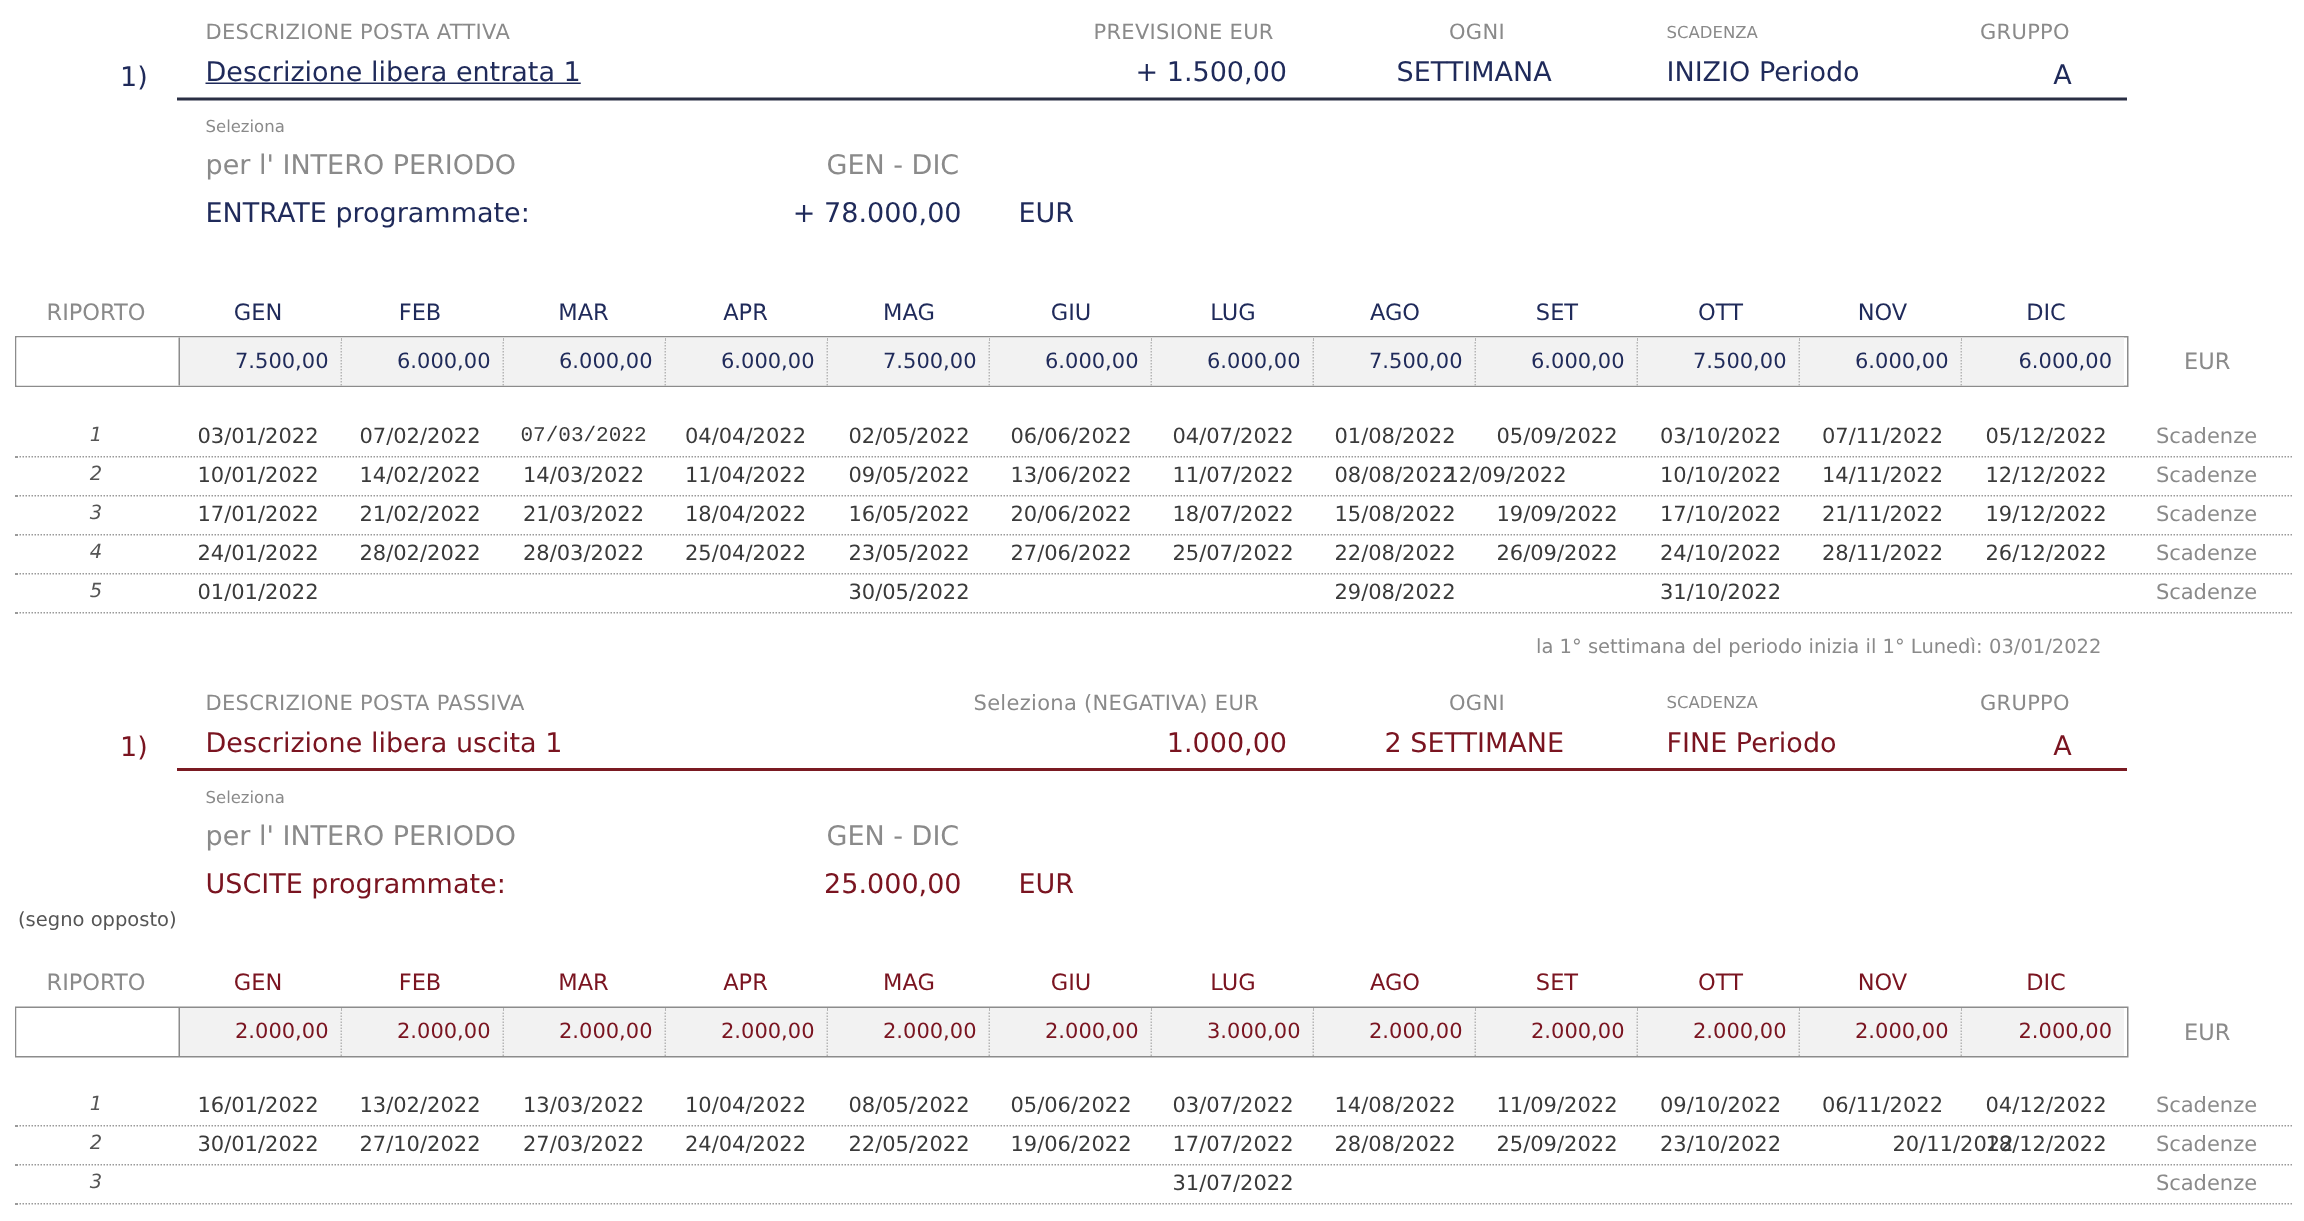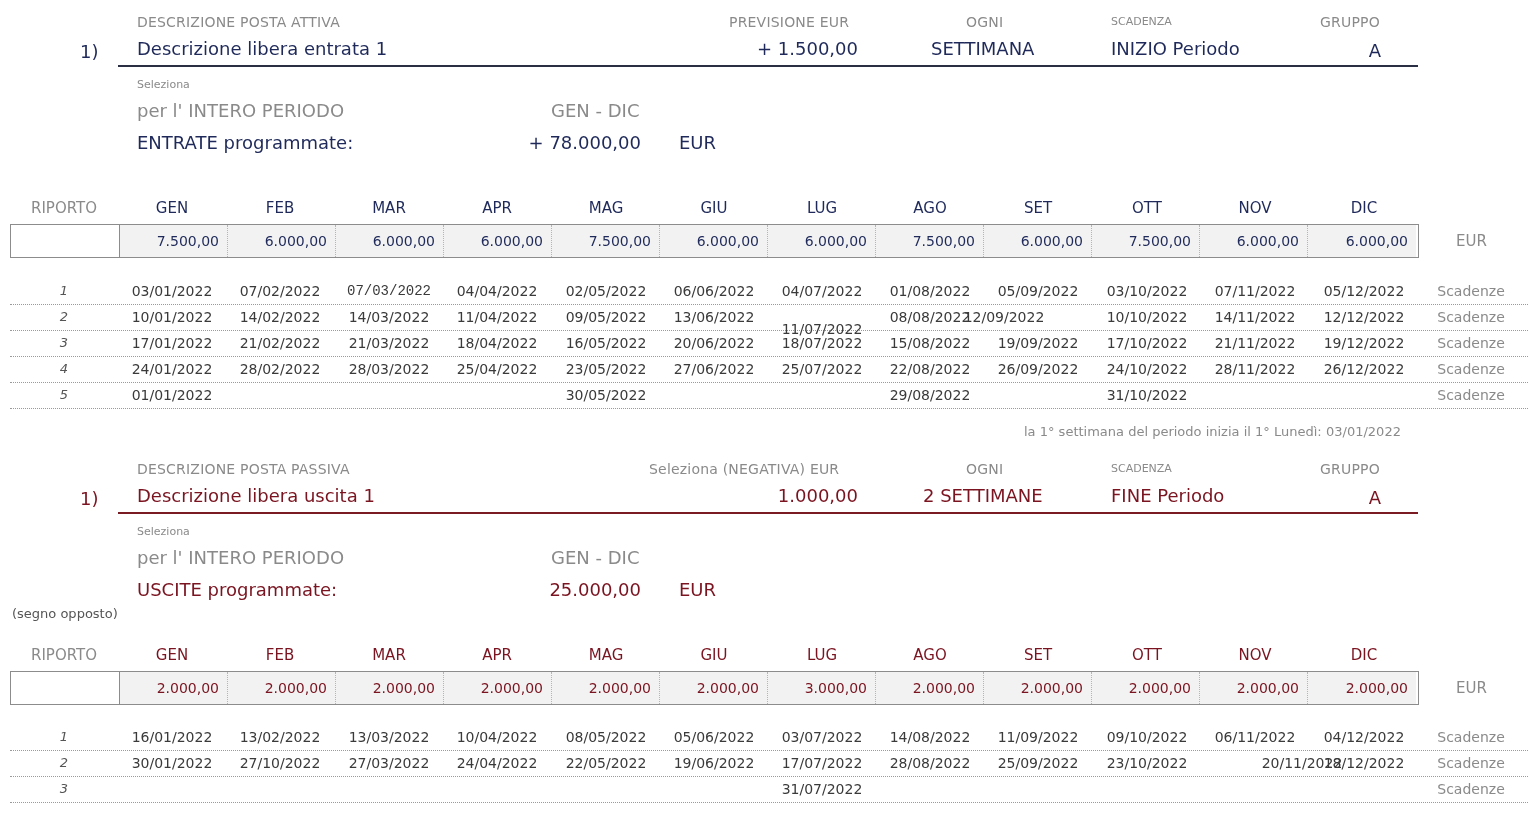--- a/index.html
+++ b/index.html
@@ -35,21 +35,21 @@
 <body>
 
 <div>
   <span class="abs lbl" style="left:137px;top:14px;">DESCRIZIONE POSTA ATTIVA</span>
   <span class="abs lbl" style="left:729px;top:14px;">PREVISIONE EUR</span>
   <span class="abs lbl" style="left:966px;top:14px;">OGNI</span>
   <span class="abs lbl-small" style="left:1111px;top:15px;">SCADENZA</span>
   <span class="abs lbl" style="left:1320px;top:14px;">GRUPPO</span>
 
   <span class="abs val blue" style="left:80px;top:41px;">1)</span>
-  <span class="abs val blue" style="left:137px;top:38px;">Descrizione libera entrata 1</span>
+  <span class="abs val blue" style="left:137px;top:38px;text-decoration:underline;">Descrizione libera entrata 1</span>
   <span class="abs val blue" style="left:680px;top:38px;width:178px;text-align:right;">+ 1.500,00</span>
   <span class="abs val blue" style="left:931px;top:38px;">SETTIMANA</span>
   <span class="abs val blue" style="left:1111px;top:38px;">INIZIO Periodo</span>
   <span class="abs val blue" style="left:1360px;top:40px;width:30px;text-align:center;">A</span>
   <div class="rule blue-rule" style="left:118px;top:65px;width:1300px;"></div>
 
   <span class="abs lbl-small" style="left:137px;top:78px;">Seleziona</span>
   <span class="abs val gray" style="left:137px;top:100px;">per l' INTERO PERIODO</span>
   <span class="abs val gray" style="left:551px;top:100px;">GEN - DIC</span>
   <span class="abs val blue" style="left:137px;top:132px;">ENTRATE programmate:</span>
@@ -104,21 +104,21 @@
     <span class="sc">Scadenze</span>
   </div>
   <div class="sched-row" style="top:304px;">
     <span class="idx">2</span>
     <span class="d" style="left:108px;">10/01/2022</span>
     <span class="d" style="left:216px;">14/02/2022</span>
     <span class="d" style="left:325px;">14/03/2022</span>
     <span class="d" style="left:433px;">11/04/2022</span>
     <span class="d" style="left:542px;">09/05/2022</span>
     <span class="d" style="left:650px;">13/06/2022</span>
-    <span class="d" style="left:758px;margin-top:12px;">11/07/2022</span>
+    <span class="d" style="left:758px;">11/07/2022</span>
     <span class="d" style="left:866px;">08/08/2022</span>
     <span class="d" style="left:940px;">12/09/2022</span>
     <span class="d" style="left:1083px;">10/10/2022</span>
     <span class="d" style="left:1191px;">14/11/2022</span>
     <span class="d" style="left:1300px;">12/12/2022</span>
     <span class="sc">Scadenze</span>
   </div>
   <div class="sched-row" style="top:330px;">
     <span class="idx">3</span>
     <span class="d" style="left:108px;">17/01/2022</span>

